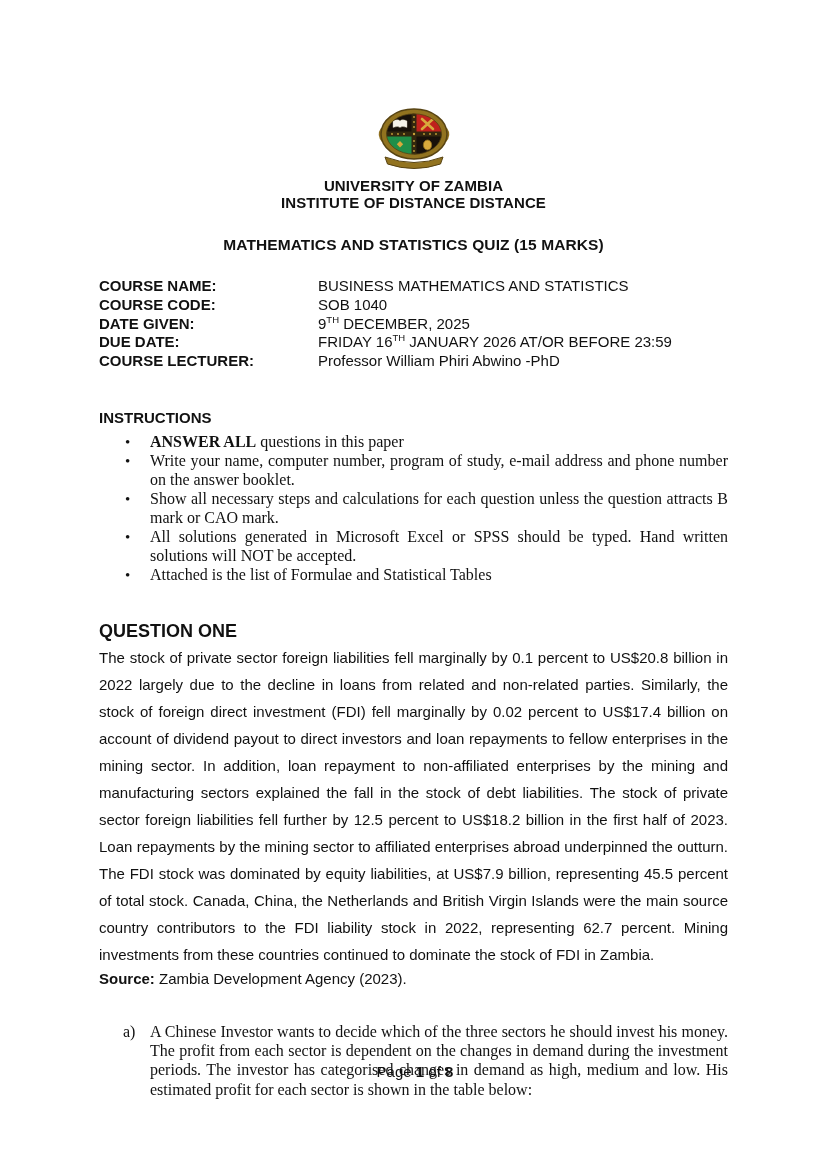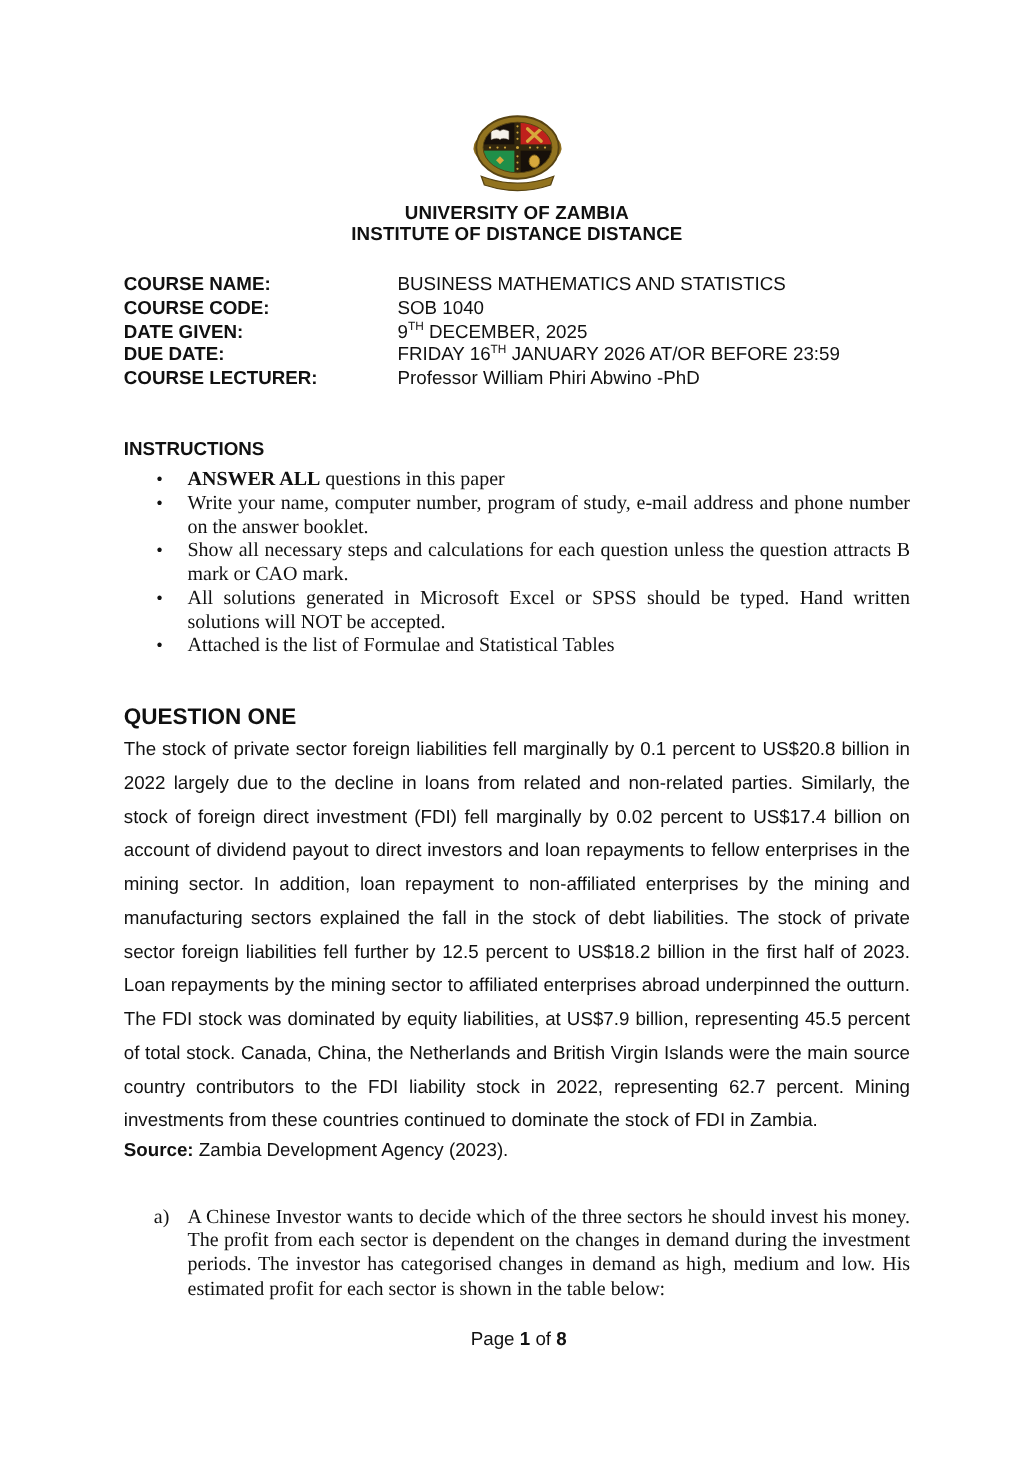--- a/index.html
+++ b/index.html
@@ -7,21 +7,21 @@
   body { width: 827px; }
   .page {
     position: relative;
     width: 827px;
     height: 1170px;
     background: #ffffff;
     font-family: "Liberation Sans", sans-serif;
     color: #111111;
     overflow: hidden;
   }
-  .content { padding: 0 99px; }
+  .content { padding: 16px 99px; }
 
   
   .header { text-align: center; padding-top: 92px; }
   .logo { width: 84px; height: 66px; display: inline-block; }
   .uni-line { font-size: 15px; font-weight: 700; line-height: 16.5px; letter-spacing: 0.1px; }
 
   .quiz-title {
     text-align: center;
     font-size: 15.5px;
     font-weight: 700;
@@ -136,20 +136,21 @@
           <ellipse cx="55.5" cy="37" rx="4.2" ry="5" fill="#d8a93c" stroke="#8a6a1c" stroke-width="0.8"></ellipse>
         </g>
         <ellipse cx="42" cy="26" rx="27.5" ry="20.2" fill="none" stroke="#574312" stroke-width="0.8"></ellipse>
 
         <path d="M13,49 q29,11 58,0 l-2.5,7 q-26.5,9 -53,0 z" fill="#92731f" stroke="#574312" stroke-width="1"></path>
       </svg>
       <div class="uni-line">UNIVERSITY OF ZAMBIA</div>
       <div class="uni-line">INSTITUTE OF DISTANCE DISTANCE</div>
     </div>
 
+    <div class="quiz-title">MATHEMATICS AND STATISTICS QUIZ (15 MARKS)</div>
 
     <div class="course-details">
       <div class="course-row">
         <span class="label">COURSE NAME:</span>
         <span class="value"><span>BUSINESS MATHEMATICS AND STATISTICS</span><sup class="ord"></sup><span></span></span>
       </div>
       <div class="course-row">
         <span class="label">COURSE CODE:</span>
         <span class="value"><span>SOB 1040</span><sup class="ord"></sup><span></span></span>
       </div>

